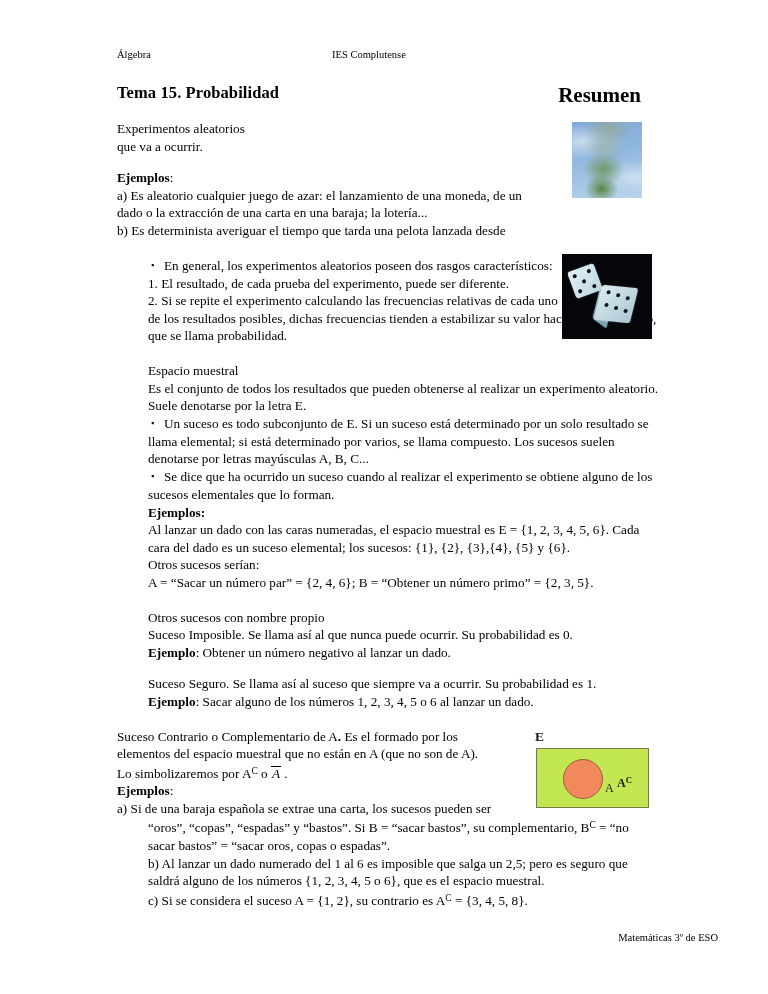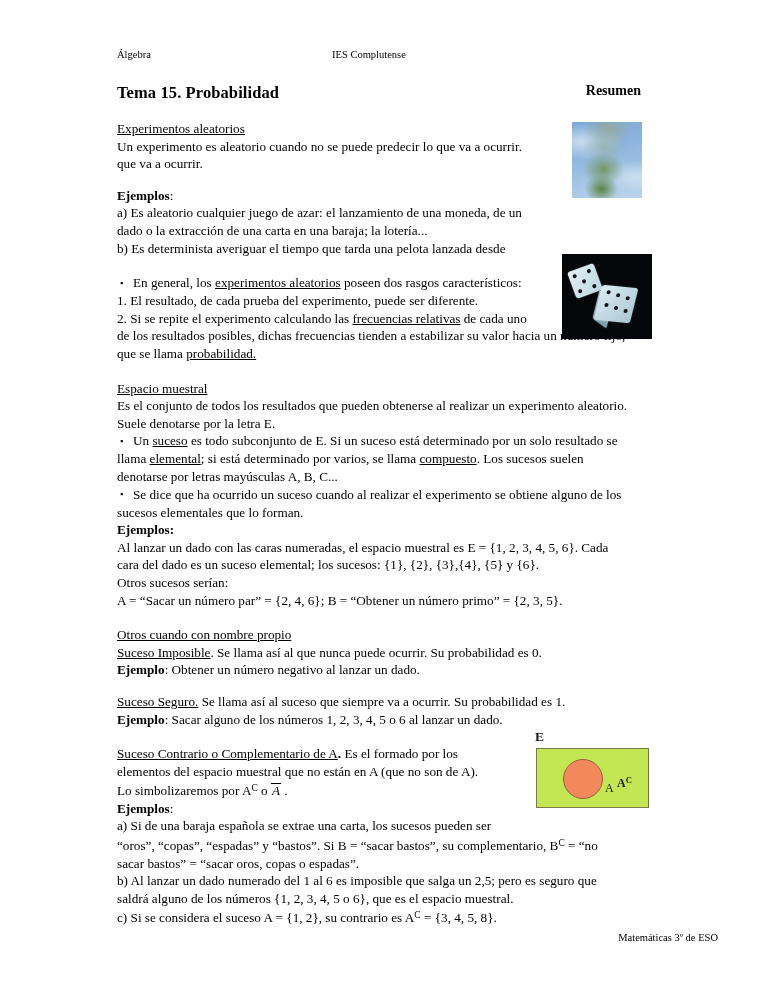--- a/index.html
+++ b/index.html
@@ -46,40 +46,40 @@
   .titlerow .doc-title {
     position: absolute;
     left: 0; top: 0;
     font-size: 16.5px;
     font-weight: bold;
     letter-spacing: 0.1px;
   }
   .titlerow .doc-kind {
     position: absolute;
     right: 0; top: 0;
-    font-size: 14px;
+    font-size: 21px;
     font-weight: bold;
   }
 
   
   .body-col {
     position: absolute;
     left: 117px;
     top: 120px;
     width: 541px;
     font-size: 13.2px;
     line-height: 17.6px;
   }
   .blk { margin: 0; padding: 0; }
   .blk.narrow { width: 450px; }
-  .blk.wide   { width: 541px; }
+  .blk.wide   { width: 541px; margin-left: 31px; }
   .gap-m { height: 14px; }
   .gap-l { height: 17px; }
 
-  .u  { text-decoration: underline; }
+  .u  { }
   .b  { font-weight: bold; }
   .sup { font-size: 0.72em; vertical-align: 0.42em; }
   .ovl {
     font-style: italic;
     border-top: 1px solid #000;
     padding: 0 1px;
     display: inline-block;
     line-height: 1.05;
   }
   .bullet {
@@ -213,21 +213,20 @@
 
   <div class="titlerow">
     <span class="doc-title">Tema 15. Probabilidad</span>
     <span class="doc-kind">Resumen</span>
   </div>
 
   <div class="body-col">
 
     <div class="blk narrow">
       <span class="line u">Experimentos aleatorios</span>
-      <span class="line">Un experimento es aleatorio cuando no se puede predecir lo que va a ocurrir.</span>
       <span class="line">que va a ocurrir.</span>
     </div>
 
     <div class="gap-m"></div>
 
     <div class="blk narrow">
       <span class="line"><span class="b">Ejemplos</span><span>:</span></span>
       <span class="line">a) Es aleatorio cualquier juego de azar: el lanzamiento de una moneda, de un</span>
       <span class="line">dado o la extracción de una carta en una baraja; la lotería...</span>
       <span class="line">b) Es determinista averiguar el tiempo que tarda una pelota lanzada desde</span>
@@ -257,21 +256,21 @@
       <span class="line b">Ejemplos:</span>
       <span class="line">Al lanzar un dado con las caras numeradas, el espacio muestral es E = {1, 2, 3, 4, 5, 6}. Cada</span>
       <span class="line">cara del dado es un suceso elemental; los sucesos: {1}, {2}, {3},{4}, {5} y {6}.</span>
       <span class="line">Otros sucesos serían:</span>
       <span class="line">A = “Sacar un número par” = {2, 4, 6}; B = “Obtener un número primo” = {2, 3, 5}.</span>
     </div>
 
     <div class="gap-l"></div>
 
     <div class="blk wide">
-      <span class="line u">Otros cuando con nombre propio</span>
+      <span class="line u">Otros sucesos con nombre propio</span>
       <span class="line"><span class="u">Suceso Imposible</span><span>. Se llama así al que nunca puede ocurrir. Su probabilidad es 0.</span></span>
       <span class="line"><span class="b">Ejemplo</span><span>: Obtener un número negativo al lanzar un dado.</span></span>
     </div>
 
     <div class="gap-m"></div>
 
     <div class="blk wide">
       <span class="line"><span class="u">Suceso Seguro.</span><span> Se llama así al suceso que siempre va a ocurrir. Su probabilidad es 1.</span></span>
       <span class="line"><span class="b">Ejemplo</span><span>: Sacar alguno de los números 1, 2, 3, 4, 5 o 6 al lanzar un dado.</span></span>
     </div>

